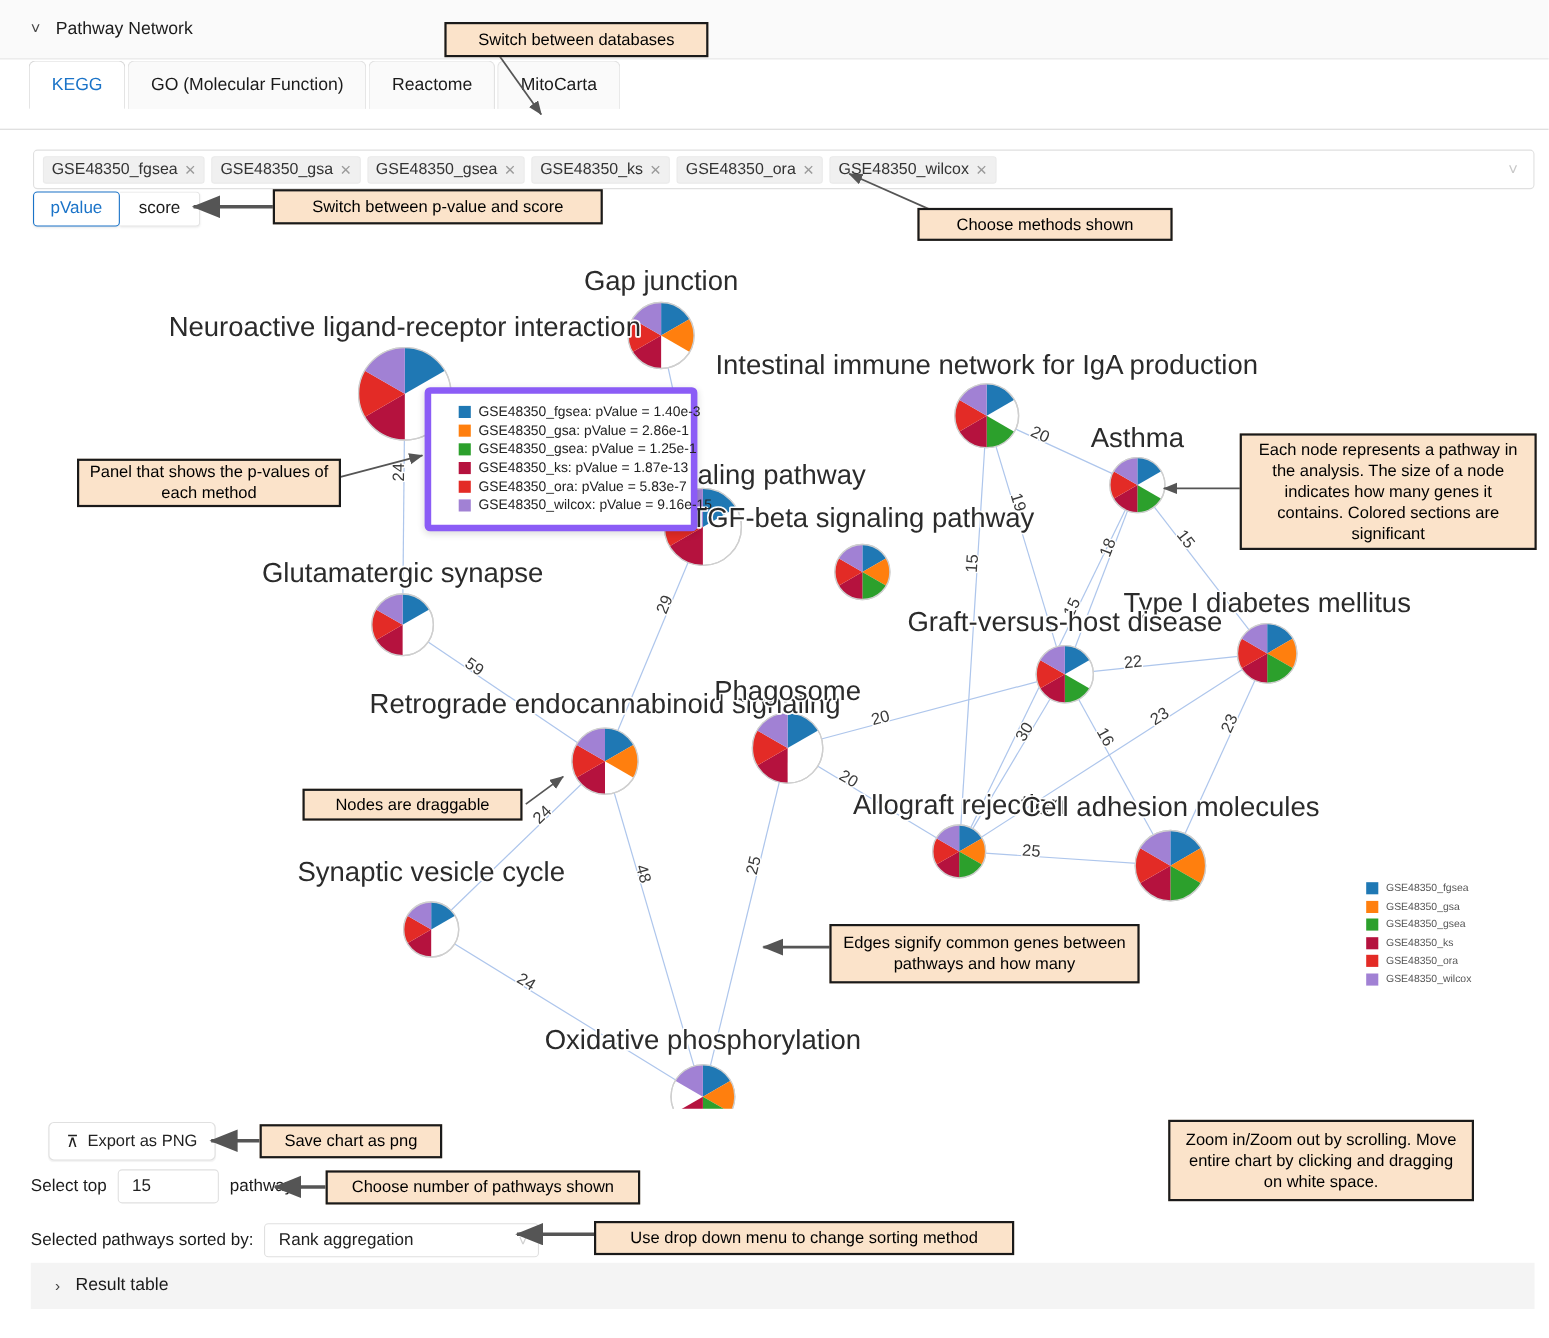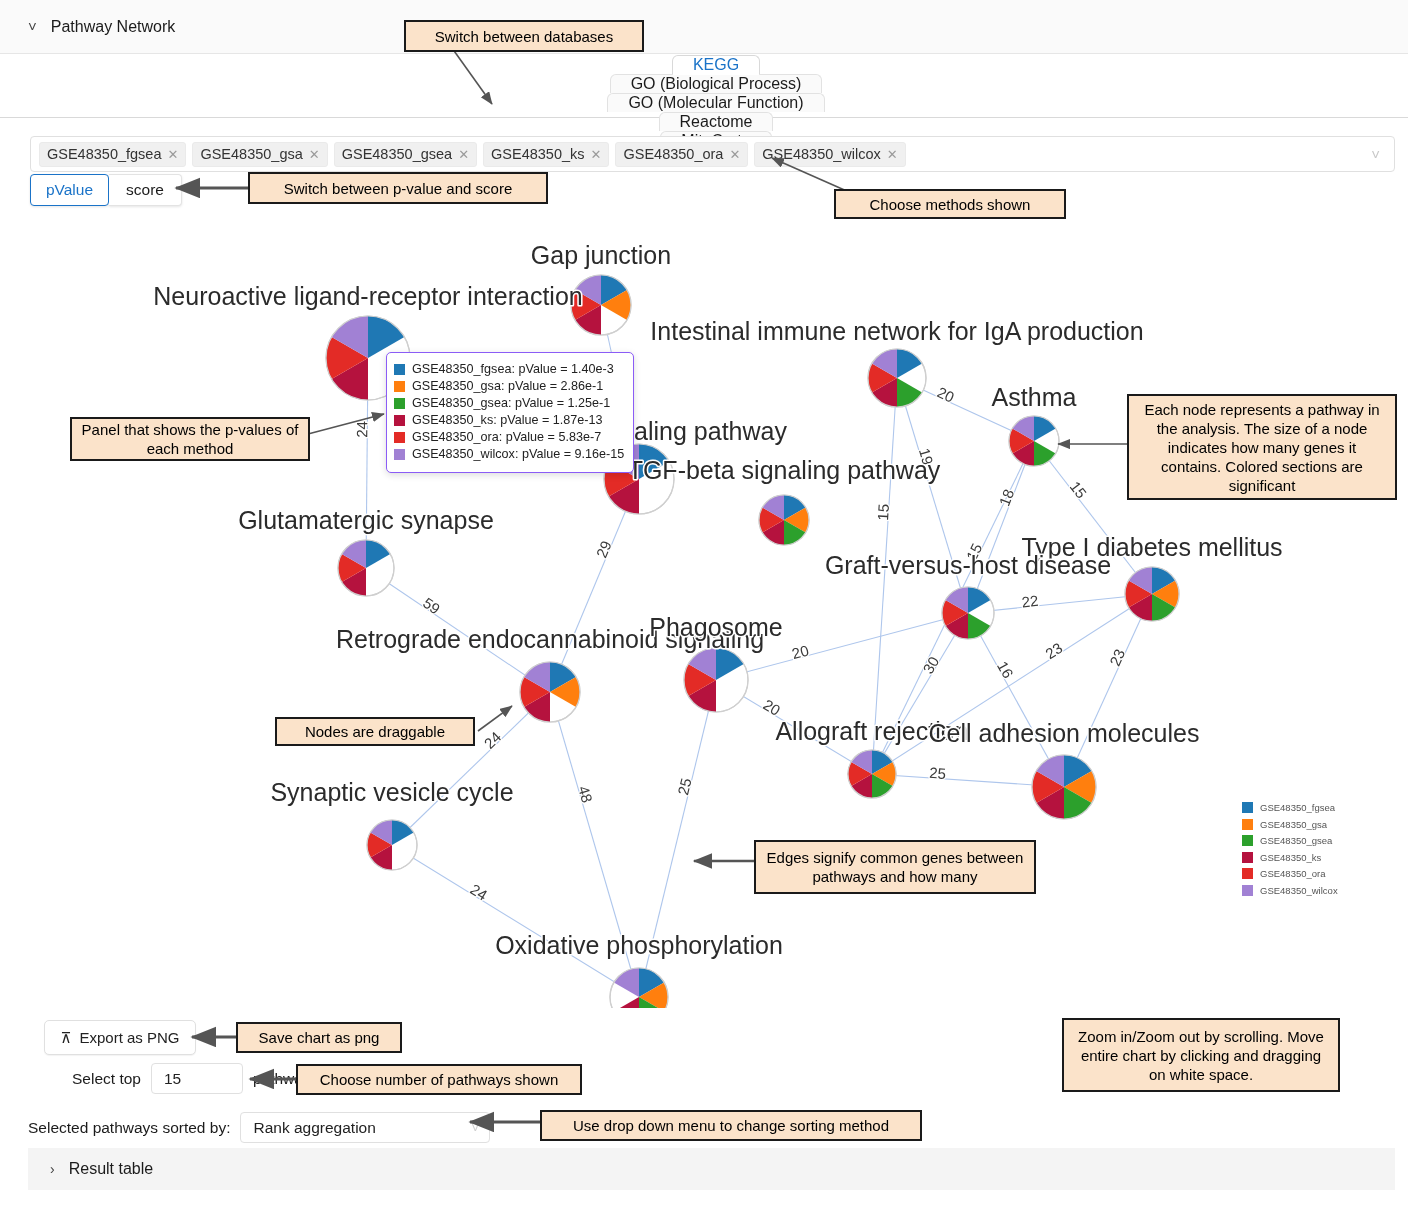--- a/index.html
+++ b/index.html
@@ -22,24 +22,23 @@
     gap:14px;
   }
   #panel-header .chev{ font-size:15px; color:#444; line-height:1; }
   #panel-header .ttl{ font-size:16px; color:#1b1b1b; }
 
   
   #tabstrip{
     position:absolute; top:55px; left:0; width:100%;
     height:63px;
     border-bottom:1px solid #d9d9d9;
-    display:flex; align-items:center;
+    display:flex; align-items:flex-start;
     padding-left:26px;
     background:#fff;
-    flex-direction:column;
   }
   .tab{
     height:44px; display:flex; align-items:center;
     padding:0 20px;
     font-size:16px; color:#1b1b1b;
     background:#fafafa;
     border:1px solid #e2e2e2;
     border-bottom:none;
     border-radius:6px 6px 0 0;
     margin-right:2px;
@@ -126,24 +125,24 @@
     stroke:#ffffff; stroke-width:2.5px; stroke-linejoin:round;
   }
   .edge{ stroke:#aec6ec; stroke-width:1.1px; fill:none; }
   .nodering{ fill:#ffffff; stroke:#cfcfcf; stroke-width:1.2px; }
 
   
   #tooltip{
     position:absolute; left:386px; top:352px;
     width:248px;
     background:#fff;
-    border:1px solid #8b5cf6;
+    border:6px solid #8b5cf6;
     border-radius:5px;
     box-shadow:0 2px 7px rgba(0,0,0,.14);
-    padding:8px 10px 9px 7px;
+    padding:8px 10px 9px 25px;
     z-index:40;
   }
   #tooltip .row{
     display:flex; align-items:center; gap:7px;
     font-size:12.6px; color:#222; line-height:17px; white-space:nowrap;
   }
   #tooltip .sw{ width:11px; height:11px; flex:none; display:inline-block; }
 
   
   #legend{
@@ -177,21 +176,21 @@
     border:1px solid #e0e0e0; border-radius:5px;
     background:#fff;
     display:flex; align-items:center; justify-content:center; gap:8px;
     font-size:15px; color:#222;
     box-shadow:0 1px 1px rgba(0,0,0,.05);
     cursor:pointer;
   }
   #select-top-row{
     position:absolute; left:28px; top:1063px;
     display:flex; align-items:center; gap:10px;
-    font-size:15.5px; color:#1b1b1b;margin-left:44px;
+    font-size:15.5px; color:#1b1b1b;
   }
   #top-input{
     width:92px; height:31px;
     border:1px solid #e0e0e0; border-radius:4px;
     background:#fff;
     display:flex; align-items:center;
     padding-left:12px;
     font-size:15.5px; color:#222;
     cursor:text;
   }
@@ -225,21 +224,20 @@
 </head>
 <body>
 
 <div id="panel-header">
   <span class="chev">˅</span>
   <span class="ttl">Pathway Network</span>
 </div>
 
 <div id="tabstrip">
     <div class="tab active">KEGG</div>
-    <div class="tab">GO (Biological Process)</div>
     <div class="tab">GO (Molecular Function)</div>
     <div class="tab">Reactome</div>
     <div class="tab">MitoCarta</div>
   </div>
 
 <div id="method-select">
   <div class="chip">
       <span>GSE48350_fgsea</span>
       <span class="x">✕</span>
     </div>

